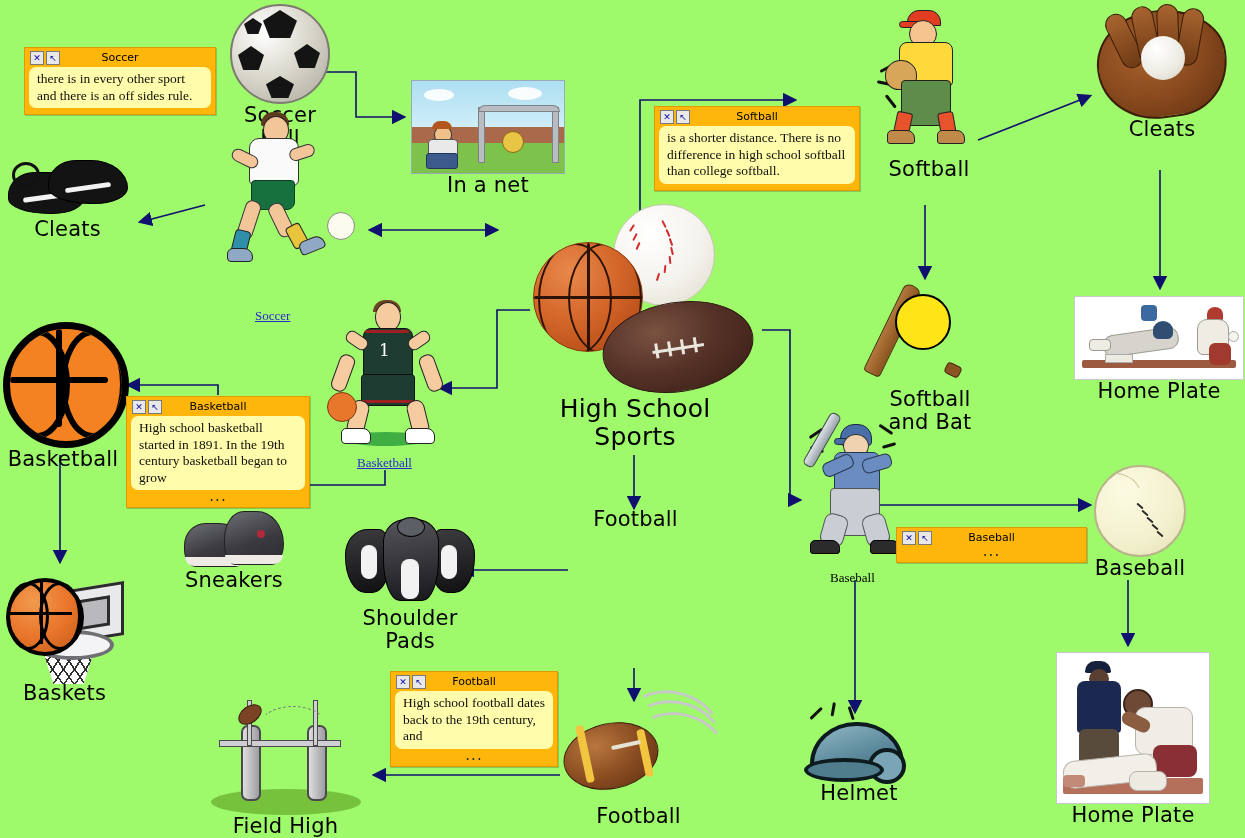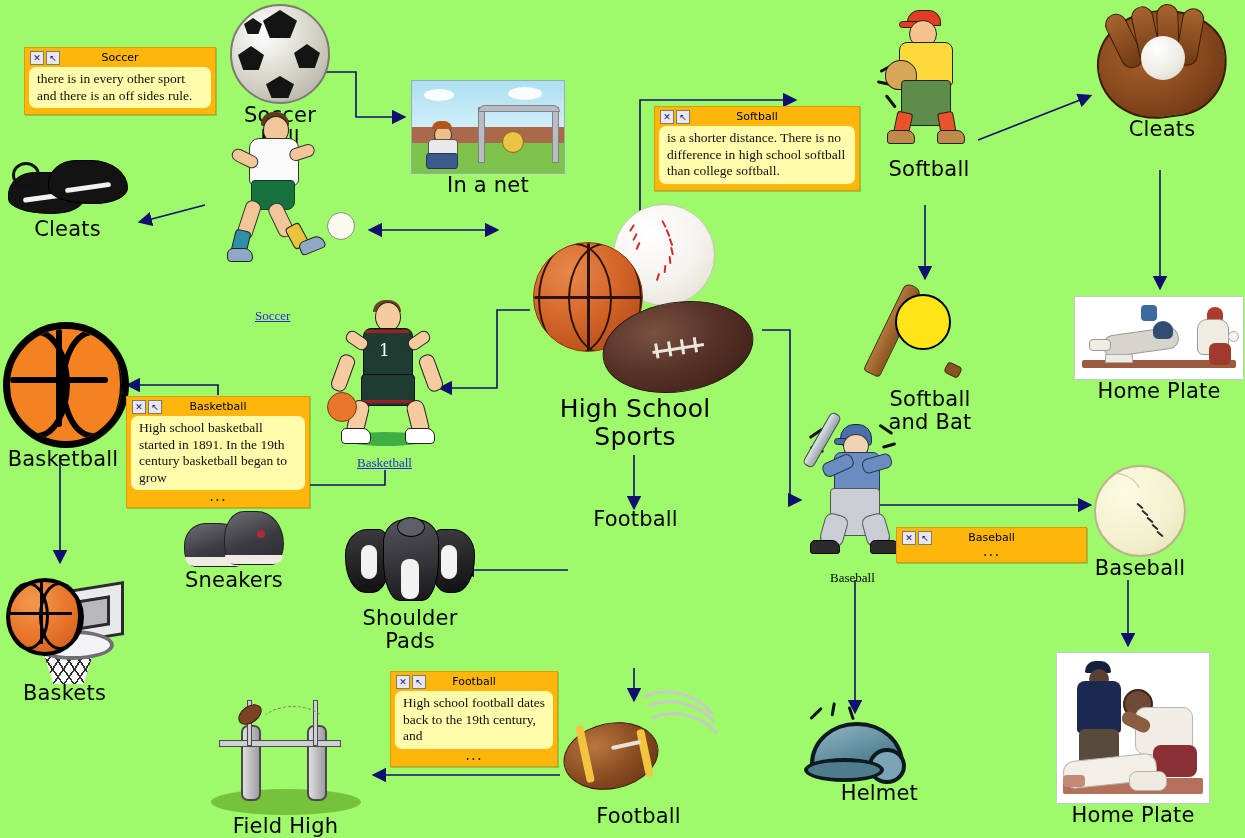--- a/index.html
+++ b/index.html
@@ -631,21 +631,21 @@
       <div class="stitch" style="left:40px;top:38px;background:#2b2b2b;transform:rotate(40deg);"></div>
       <div class="stitch" style="left:45px;top:45px;background:#2b2b2b;transform:rotate(40deg);"></div>
       <div class="stitch" style="left:50px;top:52px;background:#2b2b2b;transform:rotate(40deg);"></div>
       <div class="stitch" style="left:55px;top:59px;background:#2b2b2b;transform:rotate(40deg);"></div>
       <div class="stitch" style="left:60px;top:66px;background:#2b2b2b;transform:rotate(40deg);"></div>
       <div style="position:absolute;left:8px;top:8px;width:36px;height:22px;border:1.5px solid #cbc79e;border-radius:50%;border-color:#cbc79e transparent transparent transparent;transform:rotate(30deg);"></div>
     </div>
     <div class="lbl">Baseball</div>
   </div>
 
-  <div class="node" style="left:800px;top:712px;width:118px;text-align:right;">
+  <div class="node" style="left:800px;top:712px;width:118px;">
     <div class="art helmet">
       <div class="spark" style="left:4px;top:0px;width:16px;transform:rotate(-44deg);"></div>
       <div class="spark" style="left:22px;top:-4px;width:14px;transform:rotate(-80deg);"></div>
       <div class="spark" style="left:40px;top:0px;width:14px;transform:rotate(-108deg);"></div>
       <div class="shell"></div>
         <div class="ear"></div>
         <div class="brim"></div>
     </div>
     <div class="lbl">Helmet</div>
   </div>

